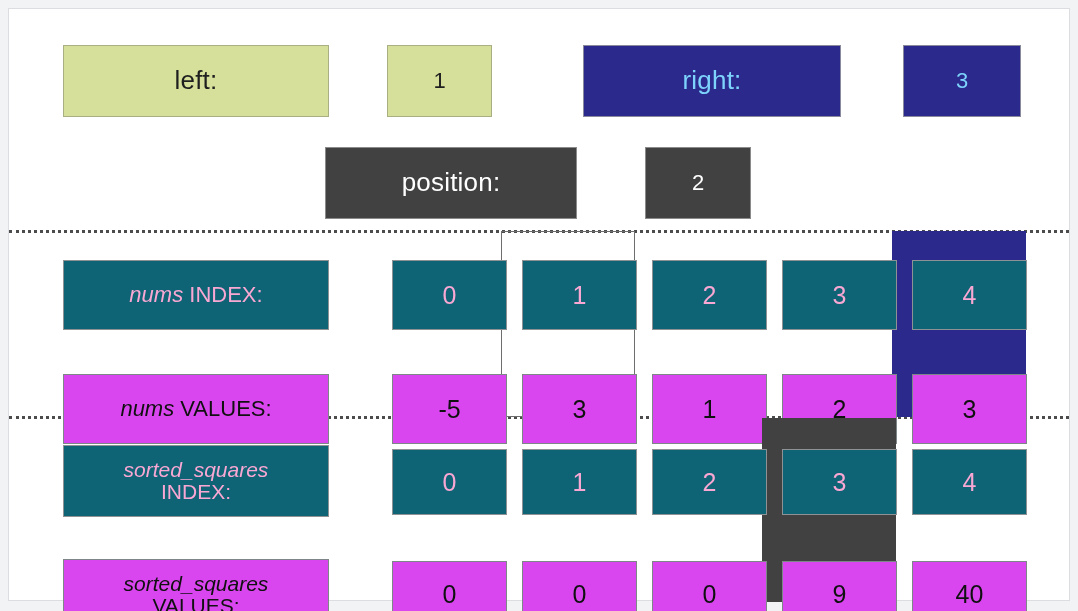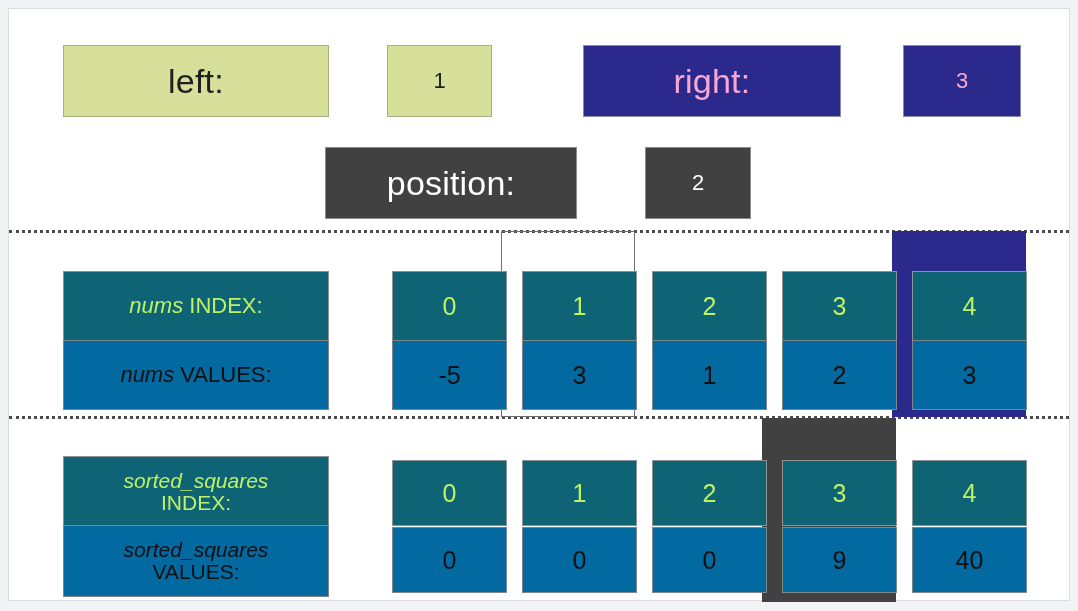--- a/index.html
+++ b/index.html
@@ -33,44 +33,44 @@
     align-items: center;
     justify-content: center;
     text-align: center;
     line-height: 1.06;
     border: 1px solid #9a9a9a;
     white-space: pre-line;
   }
 
   
   .chip {
-    font-size: 34px;
+    font-size: 26px;
     letter-spacing: 0.2px;
   }
   .chip-val {
     font-size: 22px;
   }
 
   .sw-green   { background: #d6e09b; color: #1f1f1f; border-color: #a9ae83; }
-  .sw-navy    { background: #2b2a8c; color: #f9a8d4; border-color: #8a8a9f; }
+  .sw-navy    { background: #2b2a8c; color: #7dd3fc; border-color: #8a8a9f; }
   .sw-gray    { background: #414141; color: #ffffff; border-color: #8b8b8b; text-align: center; }
 
   
   .idx-cell {
     background: #0e6374;
-    color: #bef264;
+    color: #f9a8d4;
     border-color: #8f9294;
     font-size: 25px;
-    margin-top: 11px;
   }
   .val-cell {
-    background: #0369a1;
+    background: #d946ef;
     color: #101010;
     border-color: #7e8688;
     font-size: 25px;
+    margin-top: 34px;
   }
   .row-label {
     font-size: 22px;
     flex-direction: column;
     padding: 0 6px;
   }
   .row-label .vname { font-style: italic; }
 
   
   .dotted-sep {

